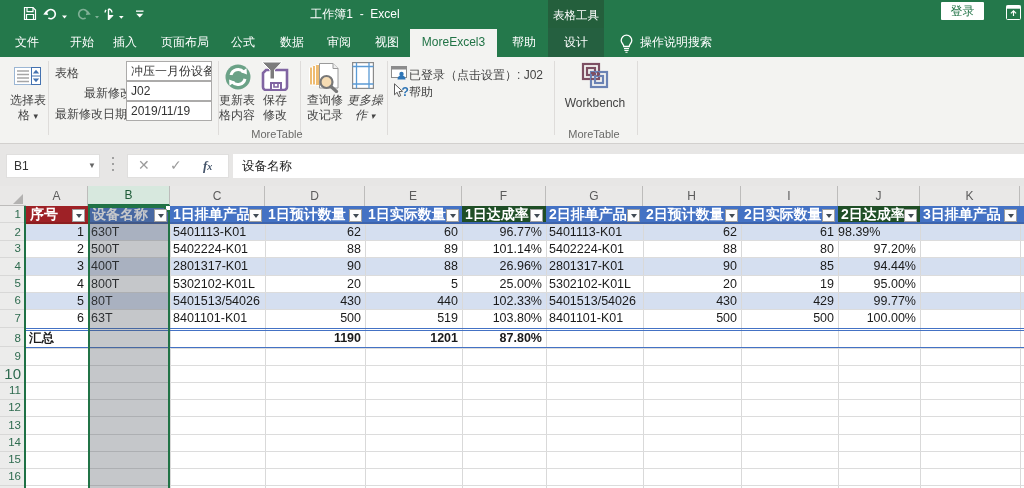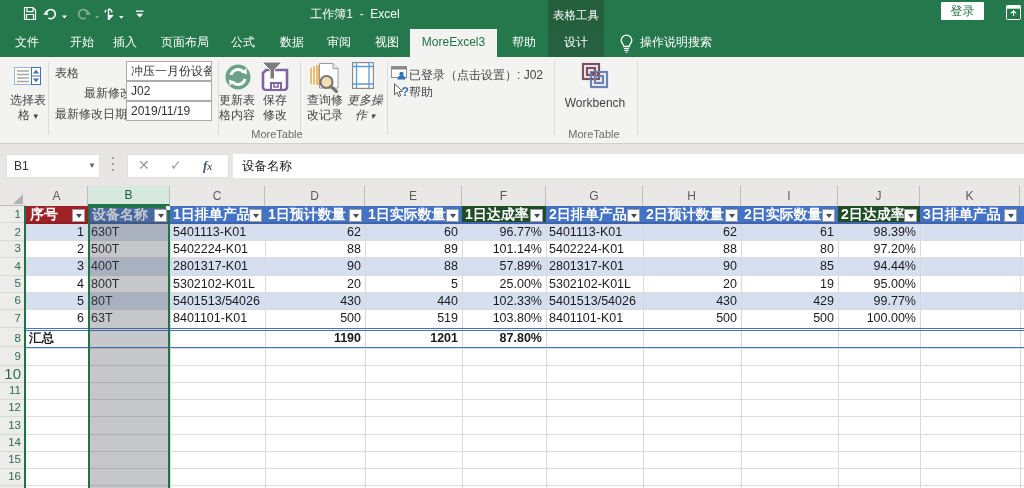--- a/index.html
+++ b/index.html
@@ -296,37 +296,37 @@
 <div class="abs" style="left:1020px;top:206px;width:4px;height:18px;background:#4472c4;border-bottom:2px solid #3d64ad;"></div>
 <div class="abs cell" style="left:26px;top:224px;width:58px;height:16px;line-height:17px;text-align:right;">1</div>
 <div class="abs cell" style="left:91px;top:224px;width:79px;height:16px;line-height:17px;">630T</div>
 <div class="abs cell" style="left:173px;top:224px;width:92px;height:16px;line-height:17px;">5401113-K01</div>
 <div class="abs cell" style="left:265px;top:224px;width:96px;height:16px;line-height:17px;text-align:right;">62</div>
 <div class="abs cell" style="left:365px;top:224px;width:93px;height:16px;line-height:17px;text-align:right;">60</div>
 <div class="abs cell" style="left:462px;top:224px;width:80px;height:16px;line-height:17px;text-align:right;">96.77%</div>
 <div class="abs cell" style="left:549px;top:224px;width:94px;height:16px;line-height:17px;">5401113-K01</div>
 <div class="abs cell" style="left:643px;top:224px;width:94px;height:16px;line-height:17px;text-align:right;">62</div>
 <div class="abs cell" style="left:741px;top:224px;width:93px;height:16px;line-height:17px;text-align:right;">61</div>
-<div class="abs cell" style="left:838px;top:224px;width:78px;height:20px;line-height:17px;text-align:right;">98.39%</div>
+<div class="abs cell" style="left:838px;top:224px;width:78px;height:20px;line-height:17px;text-align:left;">98.39%</div>
 <div class="abs cell" style="left:26px;top:240px;width:58px;height:17px;line-height:18px;text-align:right;">2</div>
 <div class="abs cell" style="left:91px;top:240px;width:79px;height:25px;line-height:18px;">500T</div>
 <div class="abs cell" style="left:173px;top:240px;width:92px;height:17px;line-height:18px;">5402224-K01</div>
 <div class="abs cell" style="left:265px;top:240px;width:96px;height:17px;line-height:18px;text-align:right;">88</div>
 <div class="abs cell" style="left:365px;top:240px;width:93px;height:17px;line-height:18px;text-align:right;">89</div>
 <div class="abs cell" style="left:462px;top:240px;width:80px;height:17px;line-height:18px;text-align:right;">101.14%</div>
 <div class="abs cell" style="left:549px;top:240px;width:94px;height:17px;line-height:18px;">5402224-K01</div>
 <div class="abs cell" style="left:643px;top:240px;width:94px;height:17px;line-height:18px;text-align:right;">88</div>
 <div class="abs cell" style="left:741px;top:240px;width:93px;height:17px;line-height:18px;text-align:right;">80</div>
 <div class="abs cell" style="left:838px;top:240px;width:78px;height:17px;line-height:18px;text-align:right;">97.20%</div>
 <div class="abs cell" style="left:26px;top:257px;width:58px;height:18px;line-height:19px;text-align:right;">3</div>
 <div class="abs cell" style="left:91px;top:257px;width:79px;height:18px;line-height:19px;">400T</div>
 <div class="abs cell" style="left:173px;top:257px;width:92px;height:18px;line-height:19px;">2801317-K01</div>
 <div class="abs cell" style="left:265px;top:257px;width:96px;height:18px;line-height:19px;text-align:right;">90</div>
 <div class="abs cell" style="left:365px;top:257px;width:93px;height:18px;line-height:19px;text-align:right;">88</div>
-<div class="abs cell" style="left:462px;top:257px;width:80px;height:18px;line-height:19px;text-align:right;">57.89%</div>
+<div class="abs cell" style="left:462px;top:257px;width:80px;height:18px;line-height:19px;text-align:right;">26.96%</div>
 <div class="abs cell" style="left:549px;top:257px;width:94px;height:18px;line-height:19px;">2801317-K01</div>
 <div class="abs cell" style="left:643px;top:257px;width:94px;height:18px;line-height:19px;text-align:right;">90</div>
 <div class="abs cell" style="left:741px;top:257px;width:93px;height:18px;line-height:19px;text-align:right;">85</div>
 <div class="abs cell" style="left:838px;top:257px;width:78px;height:18px;line-height:19px;text-align:right;">94.44%</div>
 <div class="abs cell" style="left:26px;top:275px;width:58px;height:17px;line-height:18px;text-align:right;">4</div>
 <div class="abs cell" style="left:91px;top:275px;width:79px;height:17px;line-height:18px;">800T</div>
 <div class="abs cell" style="left:173px;top:275px;width:92px;height:17px;line-height:18px;">5302102-K01L</div>
 <div class="abs cell" style="left:265px;top:275px;width:96px;height:17px;line-height:18px;text-align:right;">20</div>
 <div class="abs cell" style="left:365px;top:275px;width:93px;height:17px;line-height:18px;text-align:right;">5</div>
 <div class="abs cell" style="left:462px;top:275px;width:80px;height:17px;line-height:18px;text-align:right;">25.00%</div>

